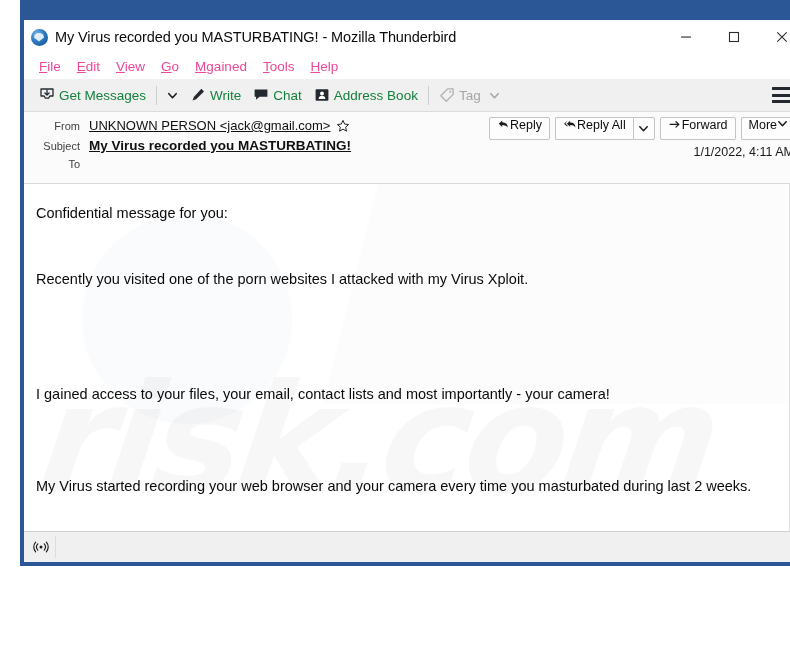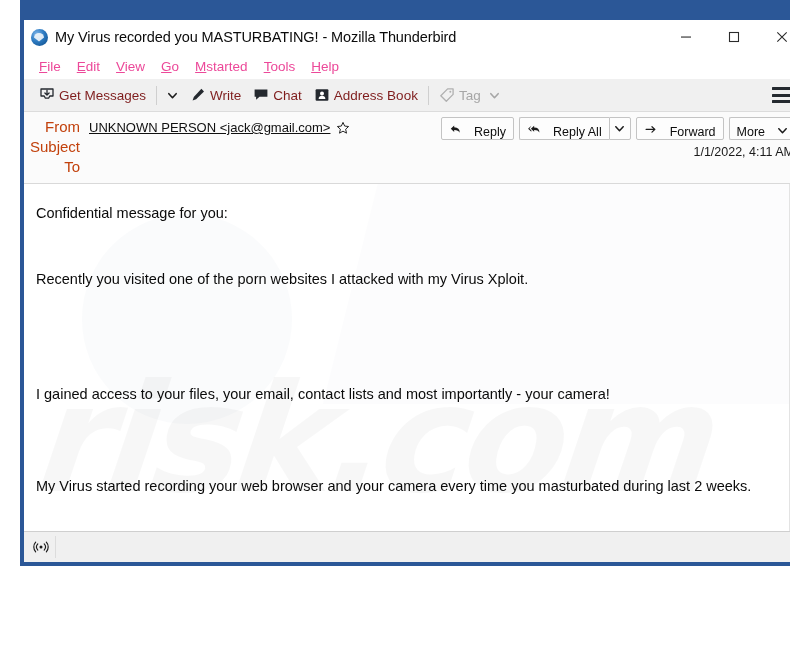--- a/index.html
+++ b/index.html
@@ -106,21 +106,21 @@
     border-bottom: 1px solid #dcdcdc;
     padding-left: 9px;
     position: relative;
   }
   .tbitem {
     display: flex;
     align-items: center;
     gap: 4px;
     padding: 3px 6px;
     font-size: 13.5px;
-    color: #7f1d1d;
+    color: #15803d;
     white-space: nowrap;
   }
   .tbitem.disabled { color: #a6a6a6; }
   .tbicon { display: flex; align-items: center; justify-content: center; }
   .tbsep {
     width: 1px; height: 19px;
     background: #cfcfcf;
     margin: 0 4px;
   }
   .tbcaret {
@@ -151,22 +151,22 @@
   }
   .hdrrow {
     display: flex;
     align-items: baseline;
     min-height: 20px;
     padding: 1px 0;
   }
   .hdrlabel {
     width: 56px;
     text-align: right;
-    font-size: 15px;
-    color: #c2410c;
+    font-size: 11px;
+    color: #404040;
     flex: 0 0 56px;
     padding-right: 0;
   }
   .hdrvalue {
     margin-left: 9px;
     font-size: 13px;
     color: #101010;
     display: flex;
     align-items: center;
     gap: 6px;
@@ -181,22 +181,22 @@
   #hdr-actions {
     position: absolute;
     right: 10px;
     top: 5px;
     display: flex;
     align-items: stretch;
     gap: 5px;
   }
   .actbtn {
     display: flex;
-    align-items: flex-end;
-    gap: 12px;
+    align-items: flex-start;
+    gap: 0;
     height: 23px;
     padding: 0 7px;
     font-size: 12.5px;
     color: #0d0d0d;
     background: #fdfdfd;
     border: 1px solid #c4c4c4;
     border-radius: 2px;
     white-space: nowrap;
   }
   .actgroup {
@@ -350,21 +350,21 @@
           </svg>
         </div>
       </div>
     </div>
 
     <div id="menubar">
       <div class="menuitem"><u>F</u><span>ile</span></div>
       <div class="menuitem"><u>E</u><span>dit</span></div>
       <div class="menuitem"><u>V</u><span>iew</span></div>
       <div class="menuitem"><u>G</u><span>o</span></div>
-      <div class="menuitem"><u>M</u><span>started</span></div>
+      <div class="menuitem"><u>M</u><span>gained</span></div>
       <div class="menuitem"><u>T</u><span>ools</span></div>
       <div class="menuitem"><u>H</u><span>elp</span></div>
     </div>
 
     <div id="toolbar">
       <div class="tbitem">
         <span class="tbicon">
           <svg width="16" height="16" viewBox="0 0 16 16" aria-hidden="true">
             <path d="M2 2 h12 v7 h-3.2 l-1.2 2.2 h-3.2 L5.2 9 H2 Z" fill="none" stroke="#24292f" stroke-width="1.3" stroke-linejoin="round"></path>
             <path d="M8 3.2 v4.6 M5.9 6 L8 8.1 L10.1 6" fill="none" stroke="#24292f" stroke-width="1.3" stroke-linecap="round" stroke-linejoin="round"></path>
@@ -440,20 +440,21 @@
           <span id="star-icon">
             <svg width="14" height="14" viewBox="0 0 16 16" aria-hidden="true">
               <path d="M8 1.6 L9.9 5.8 L14.4 6.3 L11 9.4 L12 13.9 L8 11.6 L4 13.9 L5 9.4 L1.6 6.3 L6.1 5.8 Z" fill="#ffffff" stroke="#1b1b1b" stroke-width="1.1" stroke-linejoin="round"></path>
             </svg>
           </span>
         </div>
       </div>
 
       <div class="hdrrow">
         <div class="hdrlabel">Subject</div>
+        <div class="hdrvalue subject">My Virus recorded you MASTURBATING!</div>
       </div>
 
       <div class="hdrrow">
         <div class="hdrlabel">To</div>
         <div class="hdrvalue"></div>
       </div>
 
       <div id="hdr-actions">
         <div class="actbtn" style="border-radius:2px;border-right:1px solid #c4c4c4;">
           <span>

